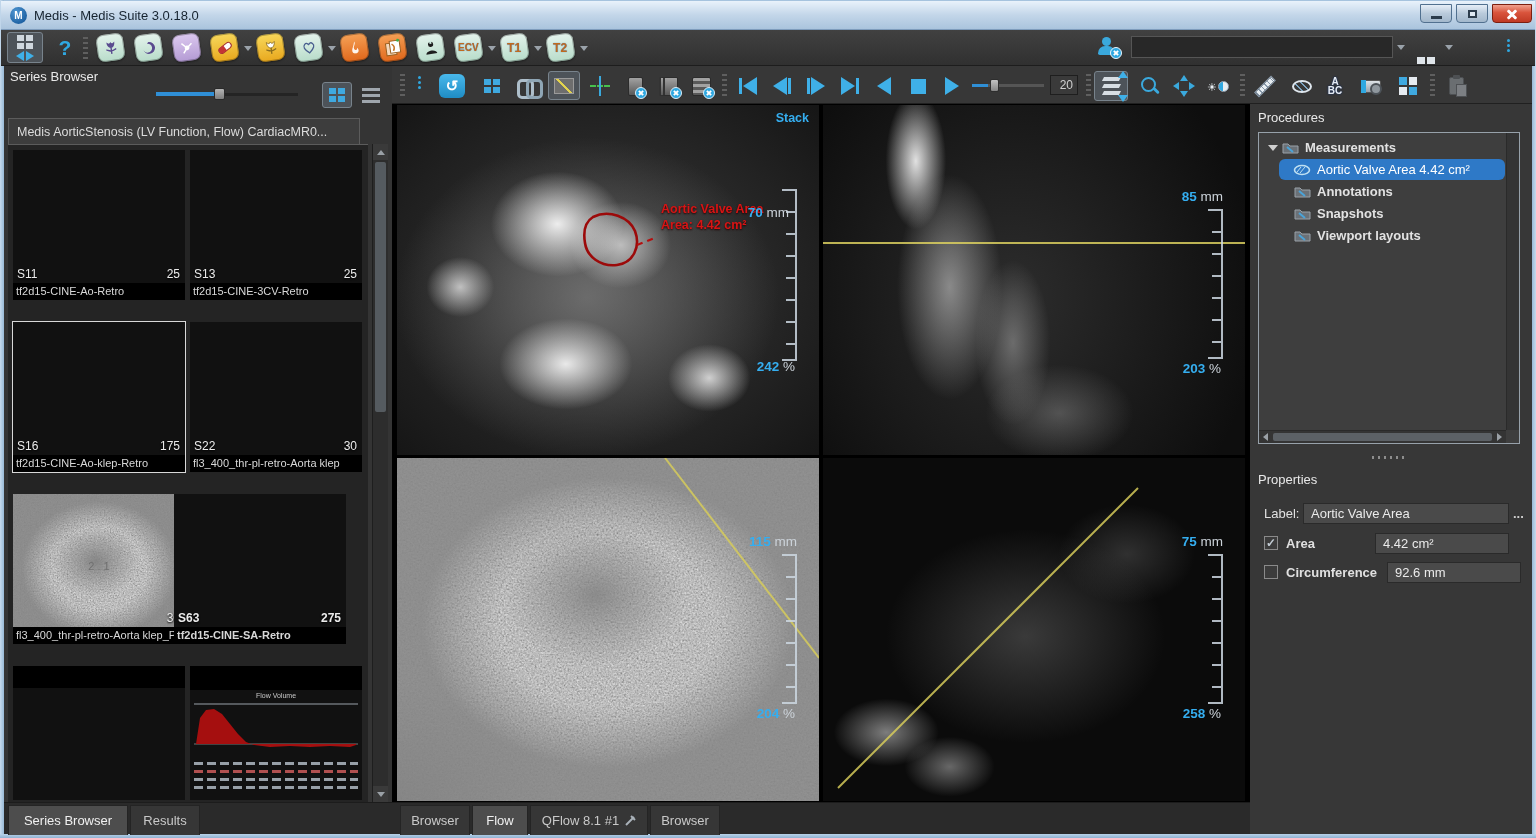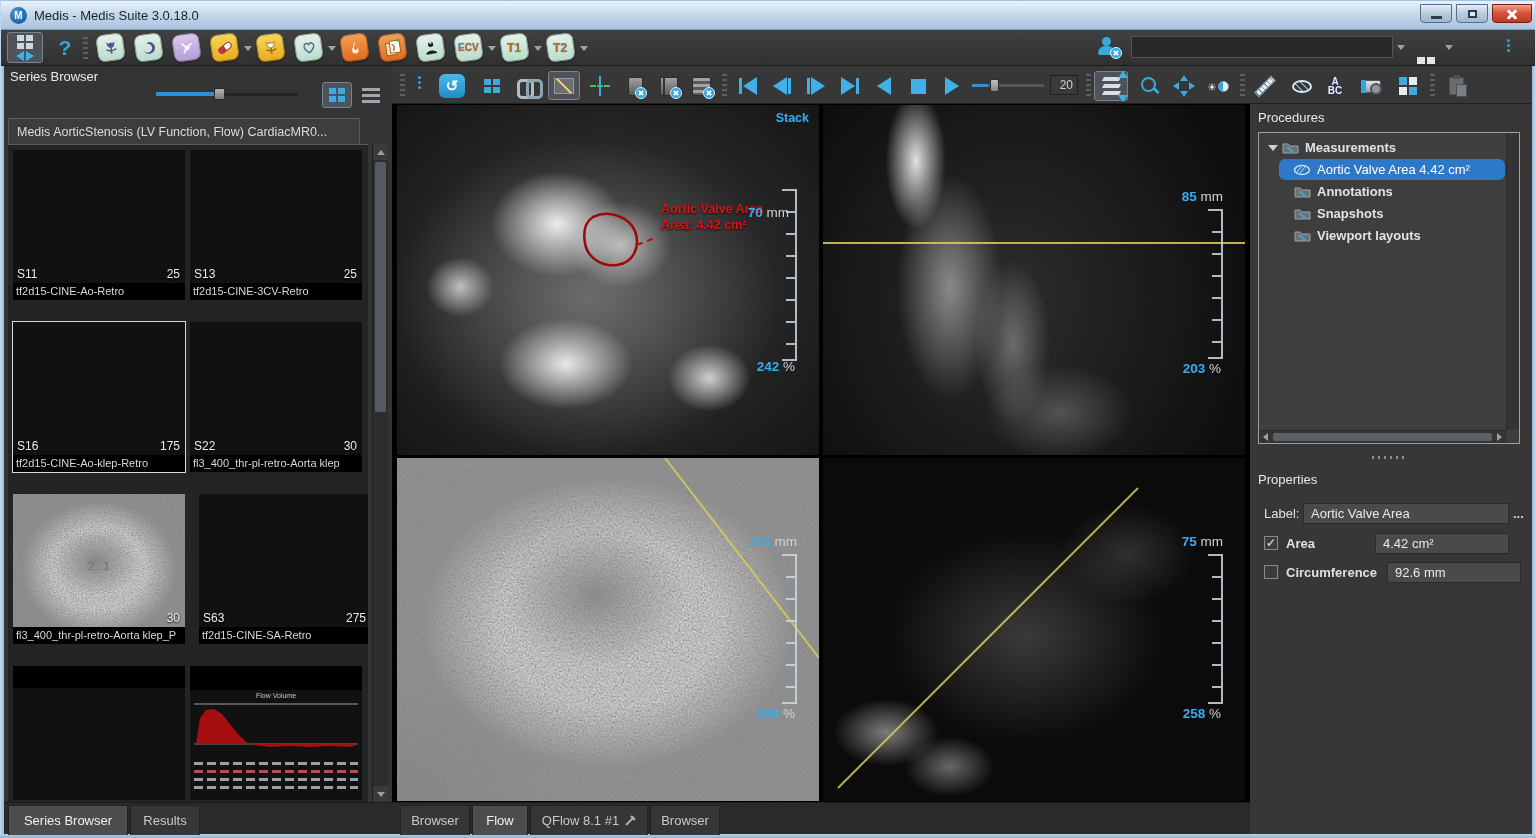--- a/index.html
+++ b/index.html
@@ -528,21 +528,21 @@
               </filter>
               <rect width="172" height="150" filter="url(#nzA)"></rect>
             </svg>
           <div class="noiseoverlay" style="background:radial-gradient(60px 48px at 48% 45%,rgba(128,128,128,.9),rgba(128,128,128,0) 72%),radial-gradient(closest-side at 50% 50%,rgba(128,128,128,0) 55%,rgba(132,132,132,.85) 90%);"></div>
           <div class="t5text">2 . 1</div>
         </div>
         <span class="ser"></span>
         <span class="cnt">30</span>
         <div class="name">fl3_400_thr-pl-retro-Aorta klep_P</div>
       </div>
-      <div class="thumb" style="left:191px;top:349px;">
+      <div class="thumb" style="left:166px;top:349px;font-weight:bold;">
         <div class="img t6"></div>
         <span class="ser">S63</span>
         <span class="cnt">275</span>
         <div class="name">tf2d15-CINE-SA-Retro</div>
       </div>
 
       <div class="thumb" style="left:5px;top:521px;height:134px;overflow:hidden;">
         <div class="img t7">
             <div class="t7top"></div>
           </div>
@@ -617,21 +617,21 @@
             <feColorMatrix type="matrix" values="0.33 0.33 0.33 0 0 0.33 0.33 0.33 0 0 0.33 0.33 0.33 0 0 0 0 0 0 1"></feColorMatrix>
           </filter>
           <rect width="422" height="343" filter="url(#nzB)"></rect>
         </svg>
       <div class="vp3soft"></div>
       <svg class="overlayline" viewBox="0 0 422 343">
         <line x1="268" y1="0" x2="422" y2="200" stroke="rgba(214,203,90,.85)" stroke-width="2"></line>
       </svg>
       <div class="mmlabel" style="right:22px;top:76px;"><span class="num">115</span> <span class="unit">mm</span></div>
       <div class="ruler" style="right:22px;top:96px;height:150px;"></div>
-      <div class="mmlabel" style="right:24px;top:248px;"><span class="num">288</span> <span class="unit">%</span></div>
+      <div class="mmlabel" style="right:24px;top:248px;"><span class="num">204</span> <span class="unit">%</span></div>
     </div>
 
     <div class="vp" style="left:431px;top:354px;width:422px;height:343px;">
       <div class="vpimg vpimg4"></div>
       <svg class="overlayline" viewBox="0 0 422 343">
         <line x1="15" y1="330" x2="315" y2="30" stroke="rgba(214,203,90,.85)" stroke-width="2"></line>
       </svg>
       <div class="mmlabel" style="right:22px;top:76px;"><span class="num">75</span> <span class="unit">mm</span></div>
       <div class="ruler" style="right:22px;top:96px;height:150px;"></div>
       <div class="mmlabel" style="right:24px;top:248px;"><span class="num">258</span> <span class="unit">%</span></div>

